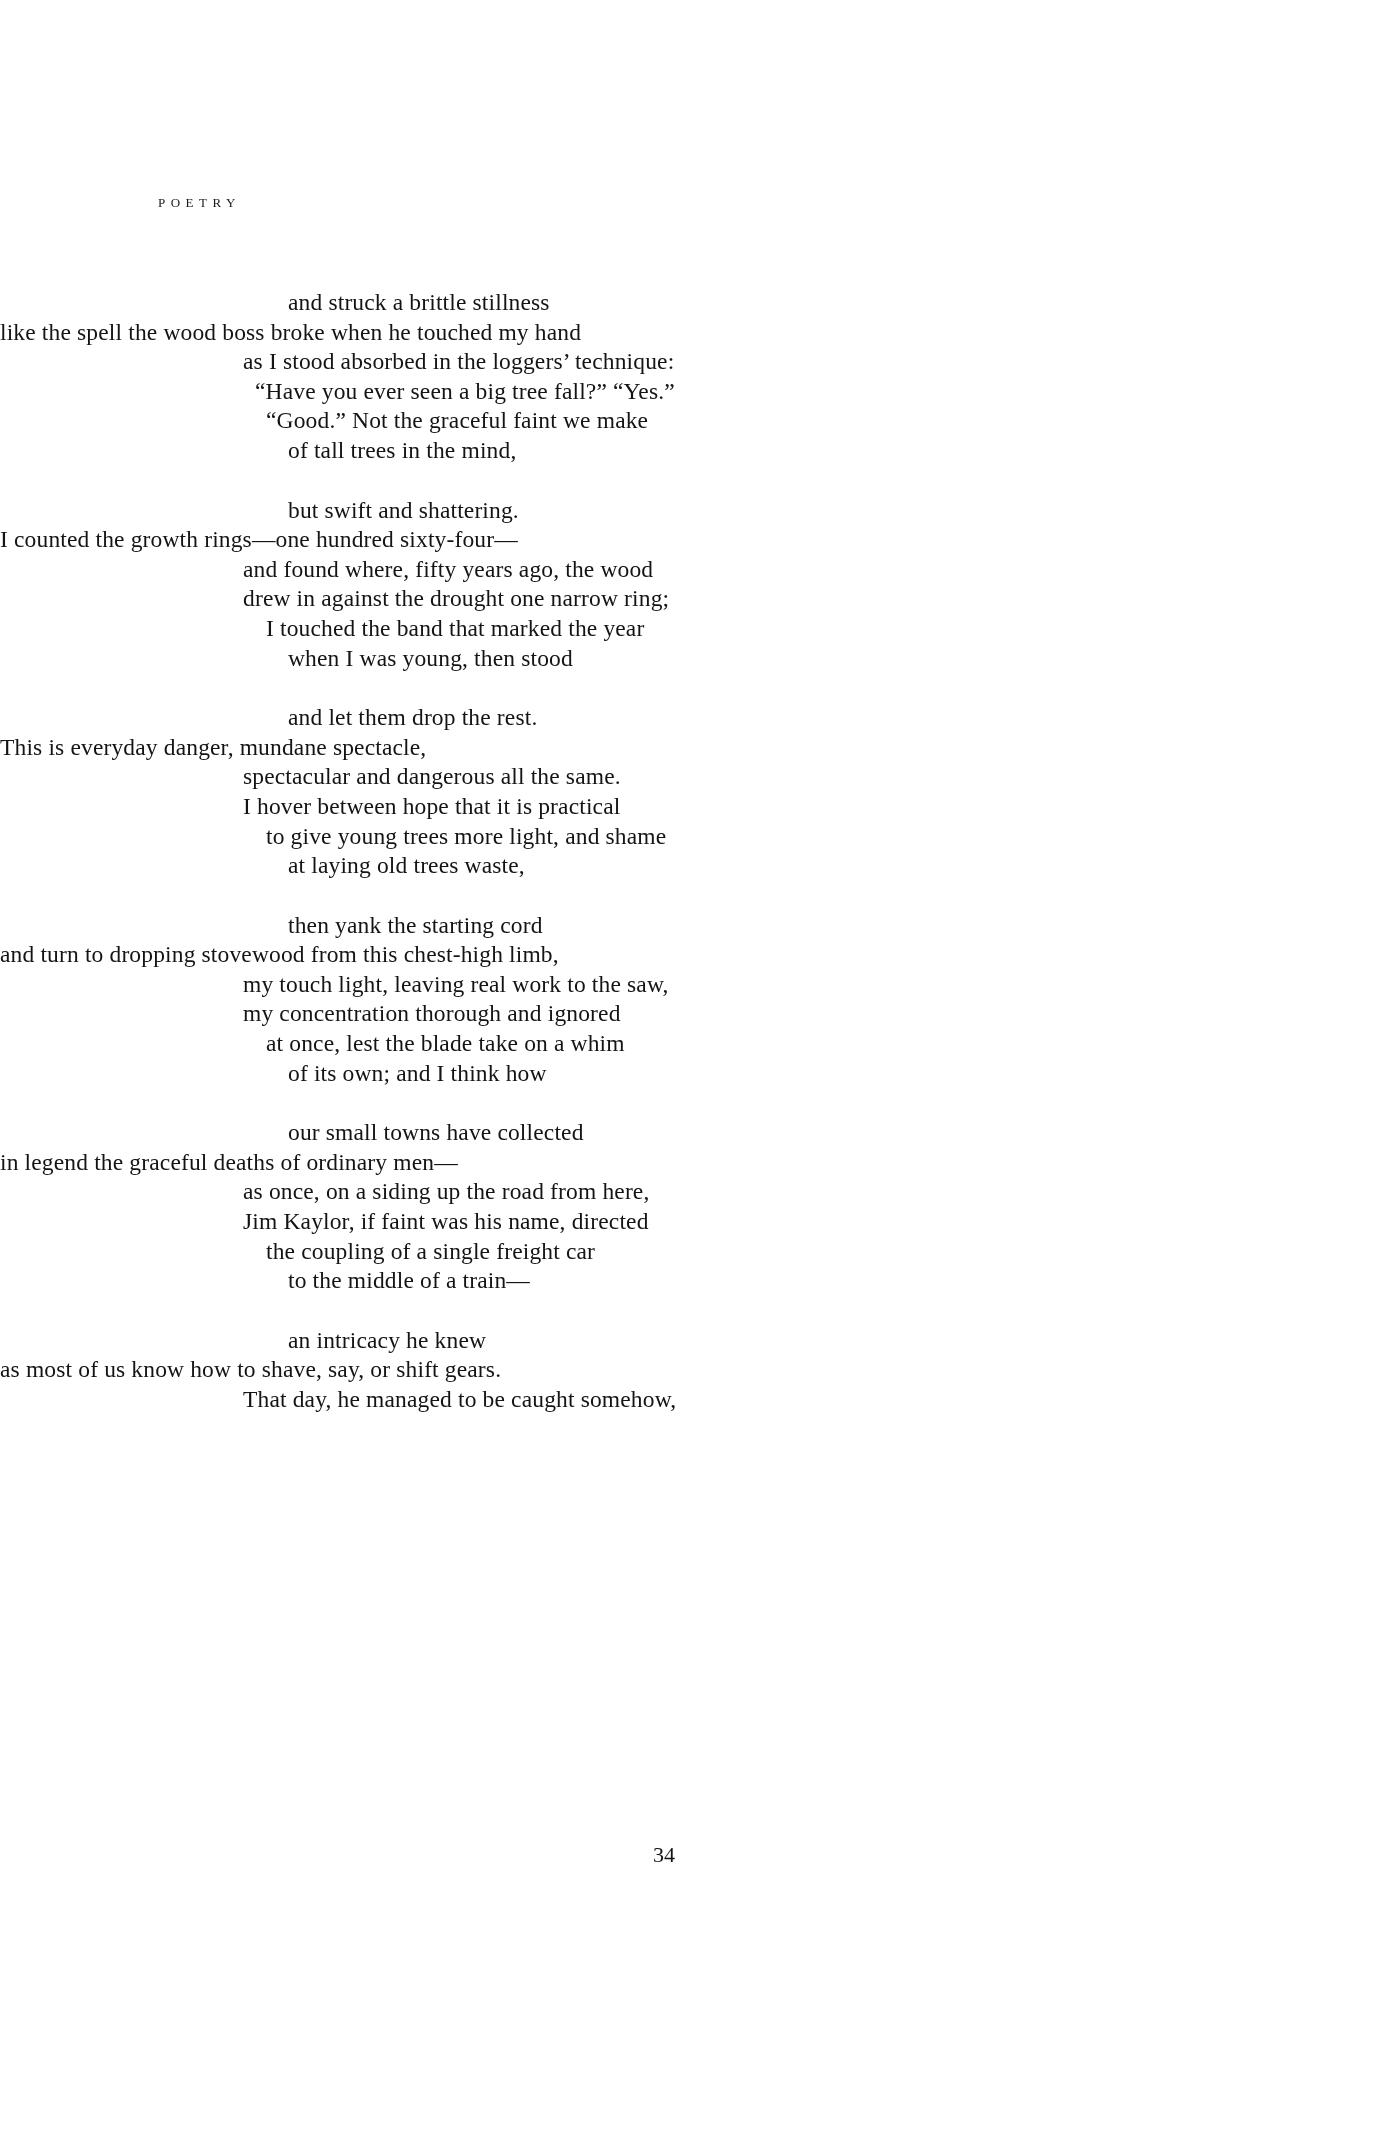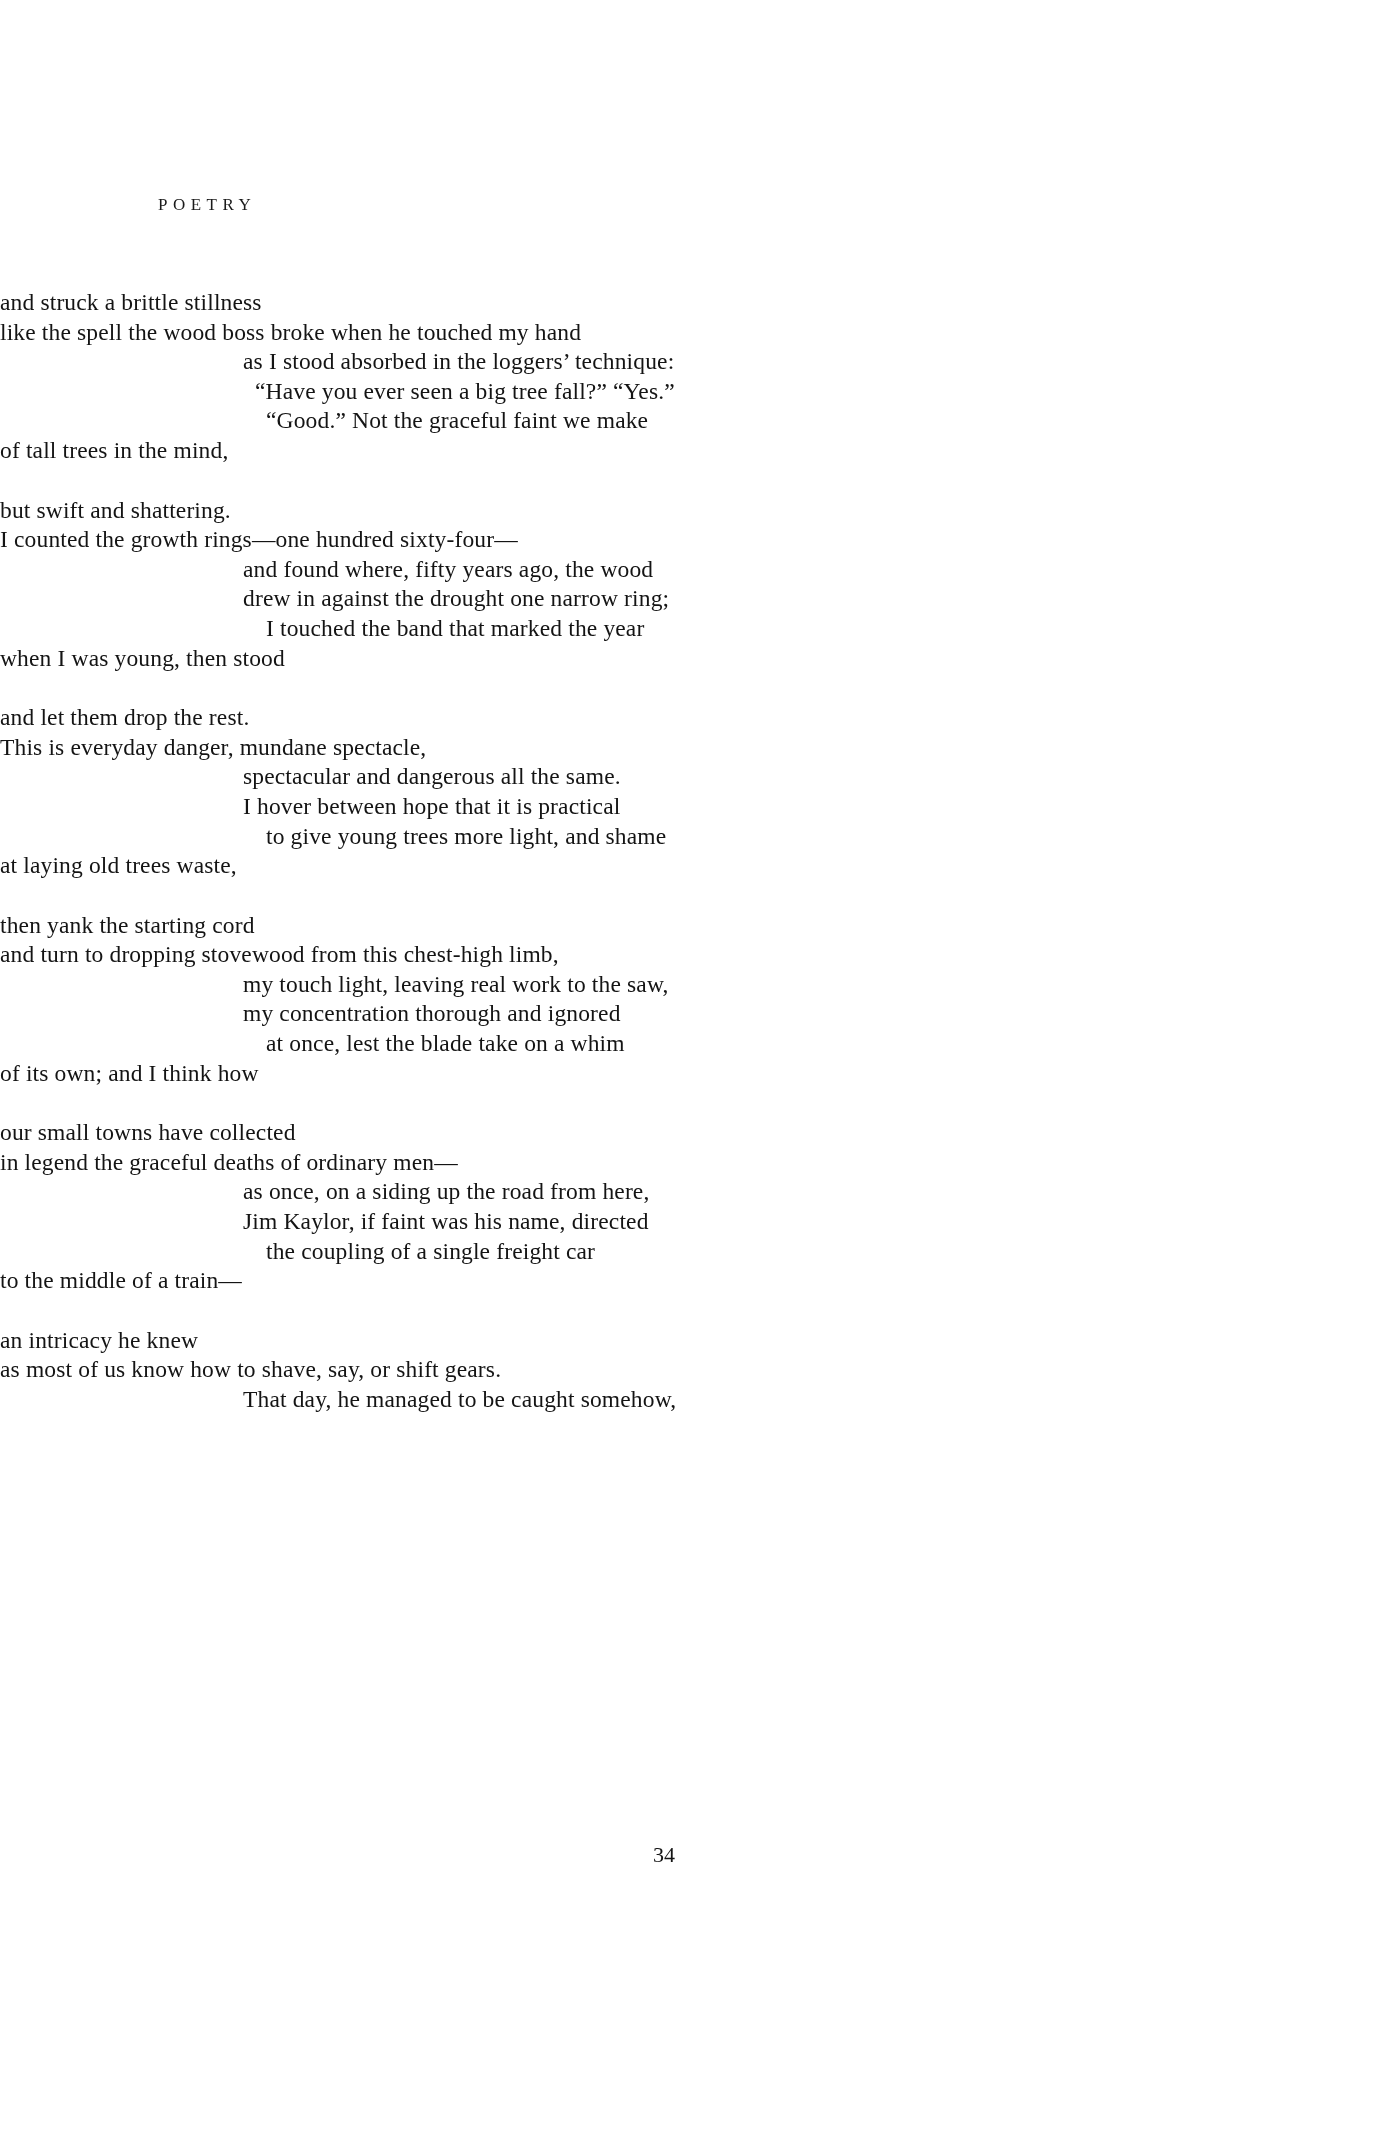--- a/index.html
+++ b/index.html
@@ -21,21 +21,21 @@
     position: absolute;
     inset: 0;
     background: #ffffff;
   }
 
   
   .running-head {
     position: absolute;
     left: 158px;
     top: 196px;
-    font-size: 17px;
+    font-size: 13px;
     letter-spacing: 5.5px;
     color: #1a1a1a;
     line-height: 1;
     white-space: nowrap;
   }
 
   
   .poem {
     position: absolute;
     left: 0;
@@ -56,21 +56,21 @@
     line-height: 29.6px;
     color: #141414;
     white-space: pre;
     letter-spacing: 0.15px;
   }
 
   
   .i0 { }
   .i1 { padding-left: 243px; }
   .i2 { padding-left: 266px; }
-  .i3 { }
+  .i3 { padding-left: 288px; }
 
   
   .q  { padding-left: 255px; }
 
   
   .folio {
     position: absolute;
     top: 1842px;
     left: 0;
     width: 1328px;

